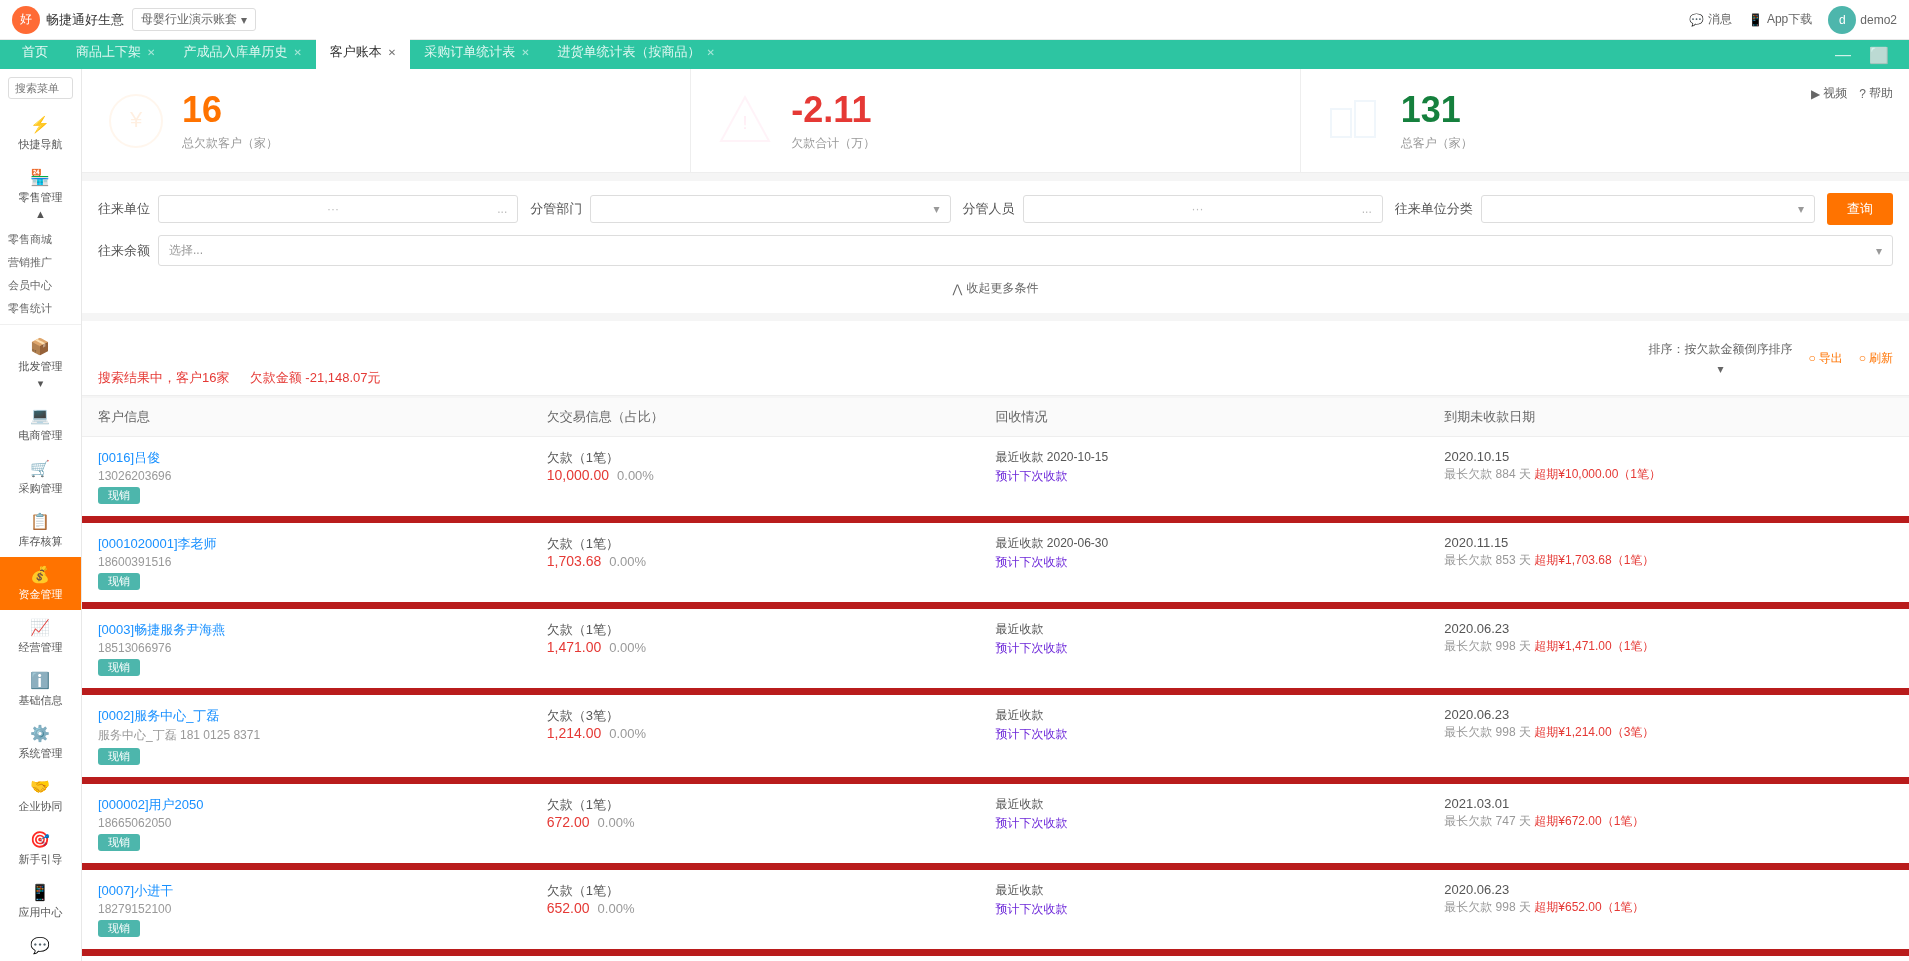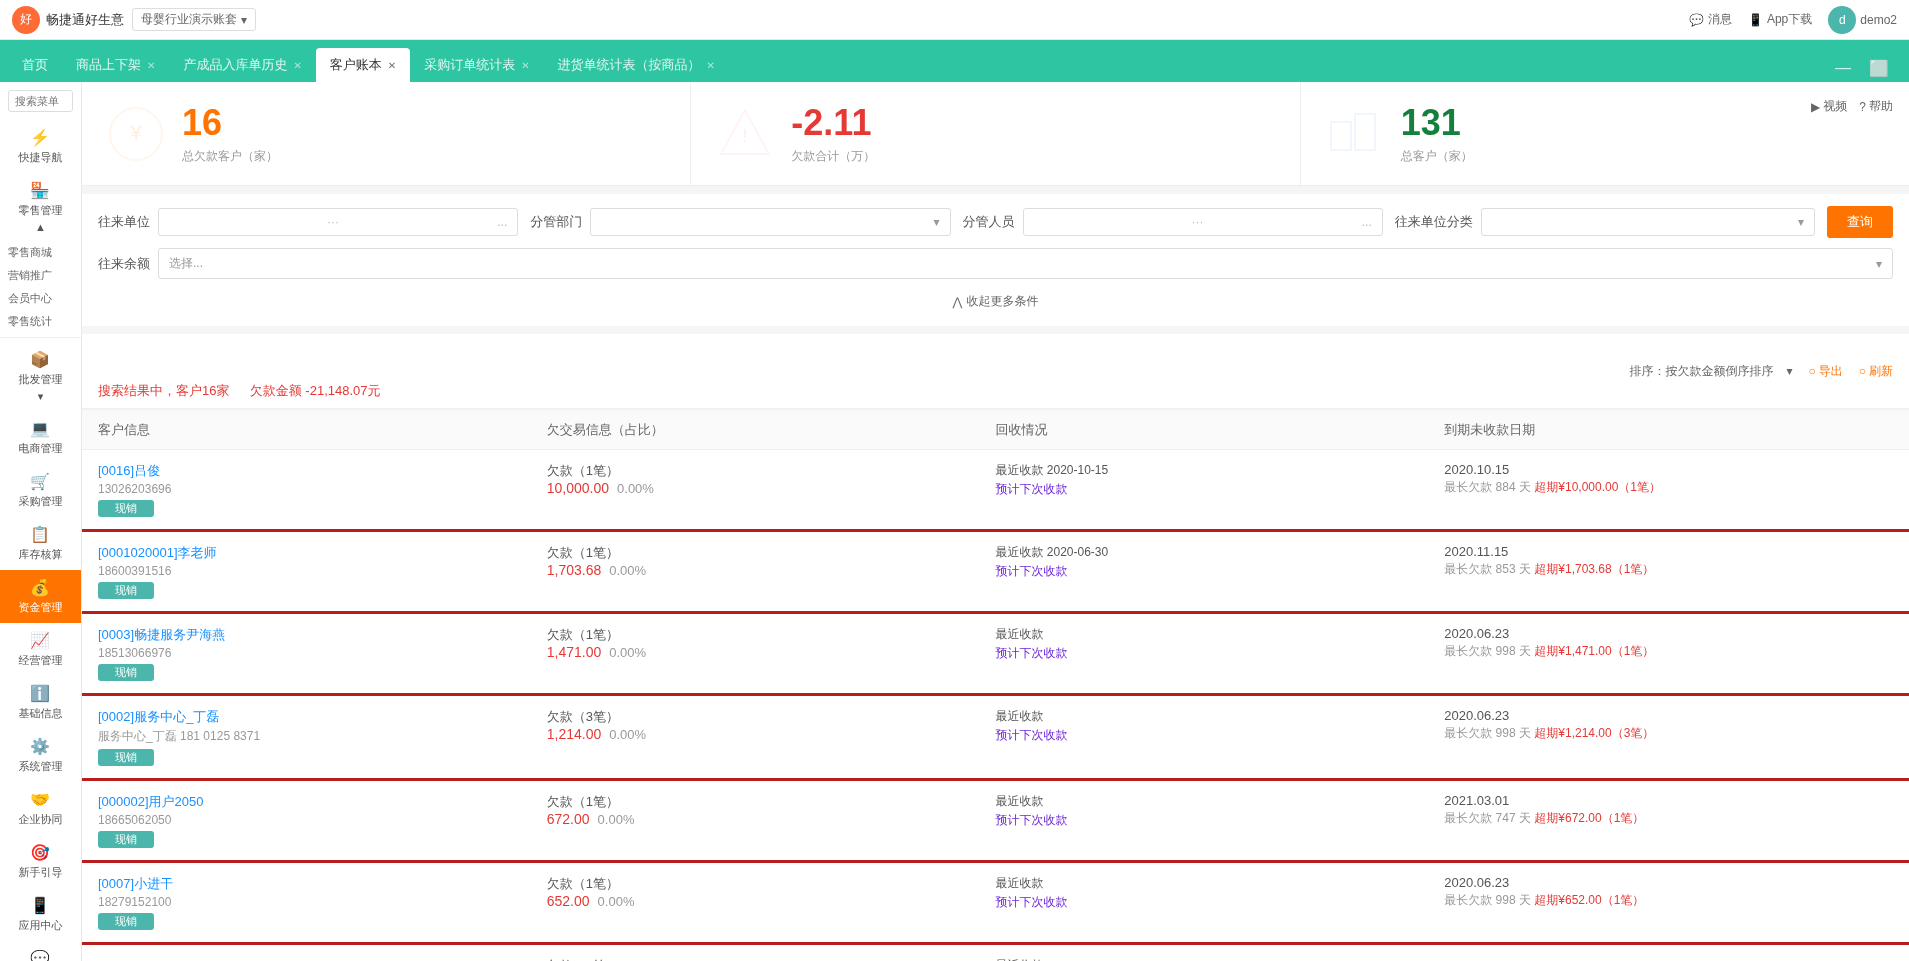--- a/index.html
+++ b/index.html
@@ -13,21 +13,21 @@
     .top-bar-left { display: flex; align-items: center; gap: 8px; }
     .logo-area { display: flex; align-items: center; gap: 6px; }
     .logo-icon { width: 28px; height: 28px; background: #ff6b35; border-radius: 50%; display: flex; align-items: center; justify-content: center; color: white; font-size: 12px; }
     .brand-name { font-size: 13px; color: #333; }
     .store-selector { display: flex; align-items: center; gap: 4px; color: #666; font-size: 12px; border: 1px solid #ddd; padding: 2px 8px; border-radius: 3px; }
     .top-bar-right { display: flex; align-items: center; gap: 16px; }
     .top-right-item { display: flex; align-items: center; gap: 4px; color: #666; font-size: 12px; cursor: pointer; }
     .avatar { width: 28px; height: 28px; border-radius: 50%; background: #4db6ac; display: flex; align-items: center; justify-content: center; color: white; font-size: 12px; }
 
     
-    .nav-tabs { height: 42px; background: #2dc5a2; display: flex; align-items: flex-end; padding: 0 8px; flex-shrink: 0; }
+    .nav-tabs { height: 29px; background: #2dc5a2; display: flex; align-items: flex-end; padding: 0 8px; flex-shrink: 0; }
     .nav-tab { padding: 8px 14px; color: rgba(255,255,255,0.85); font-size: 13px; cursor: pointer; border-radius: 4px 4px 0 0; display: flex; align-items: center; gap: 6px; white-space: nowrap; }
     .nav-tab.active { background: #fff; color: #333; }
     .nav-tab .close-btn { font-size: 10px; opacity: 0.7; }
     .home-tab { padding: 8px 14px; color: rgba(255,255,255,0.9); font-size: 13px; cursor: pointer; }
 
     
     .main-area { display: flex; flex: 1; overflow: hidden; }
 
     
     .sidebar { width: 82px; background: #fff; border-right: 1px solid #e8e8e8; flex-shrink: 0; overflow-y: auto; }
@@ -69,32 +69,32 @@
     .filter-select { flex: 1; padding: 6px 10px; border: 1px solid #ddd; border-radius: 3px; font-size: 12px; color: #999; background: #fff; display: flex; align-items: center; justify-content: space-between; cursor: pointer; }
     .collapse-row { display: flex; justify-content: center; padding: 4px 0; }
     .collapse-btn { font-size: 12px; color: #666; cursor: pointer; display: flex; align-items: center; gap: 4px; }
     .search-btn { padding: 7px 20px; background: #ff7300; color: white; border: none; border-radius: 3px; font-size: 13px; cursor: pointer; }
 
     
     .result-bar { background: #fff; padding: 8px 16px; display: flex; align-items: center; justify-content: space-between; margin-bottom: 2px; border-bottom: 1px solid #eee; }
     .result-info { font-size: 13px; color: #555; margin-top: 40px; }
     .result-info span { color: #e53935; }
     .result-actions { display: flex; align-items: center; gap: 16px; font-size: 12px; color: #666; }
-    .sort-select { display: flex; align-items: center; gap: 13px; cursor: pointer; }
+    .sort-select { display: flex; align-items: center; gap: 4px; cursor: pointer; flex-direction: column; }
     .action-btn { display: flex; align-items: center; gap: 3px; cursor: pointer; color: #ff7300; }
 
     
     .data-table { background: #fff; }
     .table-header { display: grid; grid-template-columns: 3fr 3fr 3fr 3fr; padding: 10px 16px; background: #fafafa; border-bottom: 1px solid #eee; font-size: 13px; color: #666; font-weight: 500; }
-    .table-row { display: grid; grid-template-columns: 3fr 3fr 3fr 3fr; padding: 12px 16px; border-bottom: 3px solid #b91c1c; align-items: start; }
+    .table-row { display: grid; grid-template-columns: 3fr 3fr 3fr 3fr; padding: 12px 16px; border-bottom: 7px solid #b91c1c; align-items: start; }
 
     .customer-info { }
     .customer-name { color: #1890ff; font-size: 13px; cursor: pointer; text-decoration: none; }
     .customer-phone { font-size: 12px; color: #999; margin-top: 2px; }
-    .customer-tag { display: inline-block; padding: 1px 17px; font-size: 11px; color: white; border-radius: 3px; margin-top: 4px; background: #4db6ac; }
+    .customer-tag { display: inline-block; padding: 1px 10px; font-size: 11px; color: white; border-radius: 3px; margin-top: 4px; background: #4db6ac; }
 
     .debt-info { }
     .debt-desc { font-size: 13px; color: #555; }
     .debt-amount { font-size: 14px; color: #e53935; font-weight: 500; margin-top: 2px; }
     .debt-percent { font-size: 13px; color: #999; margin-left: 8px; }
 
     .recovery-info { font-size: 12px; color: #555; }
     .recovery-date { color: #555; }
     .recovery-next { color: #6d28d9; margin-top: 2px; }
 

